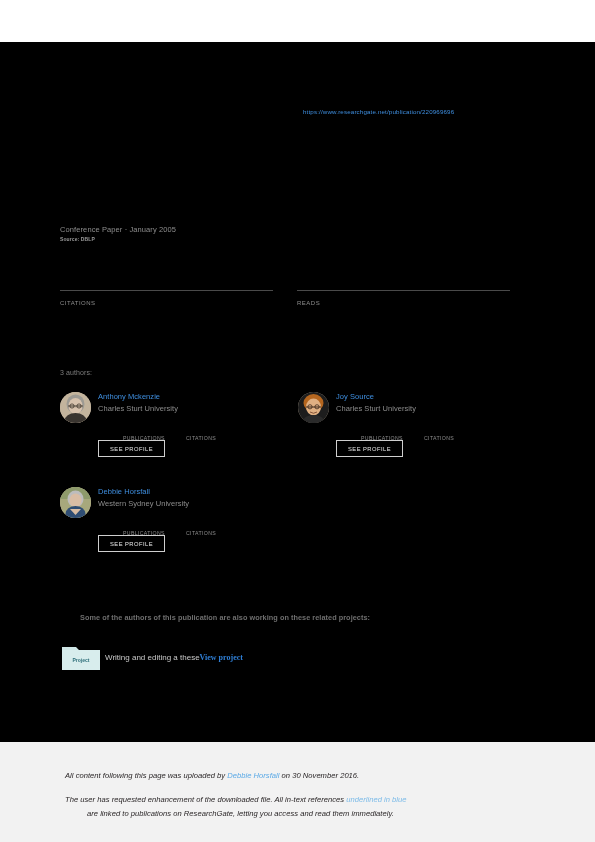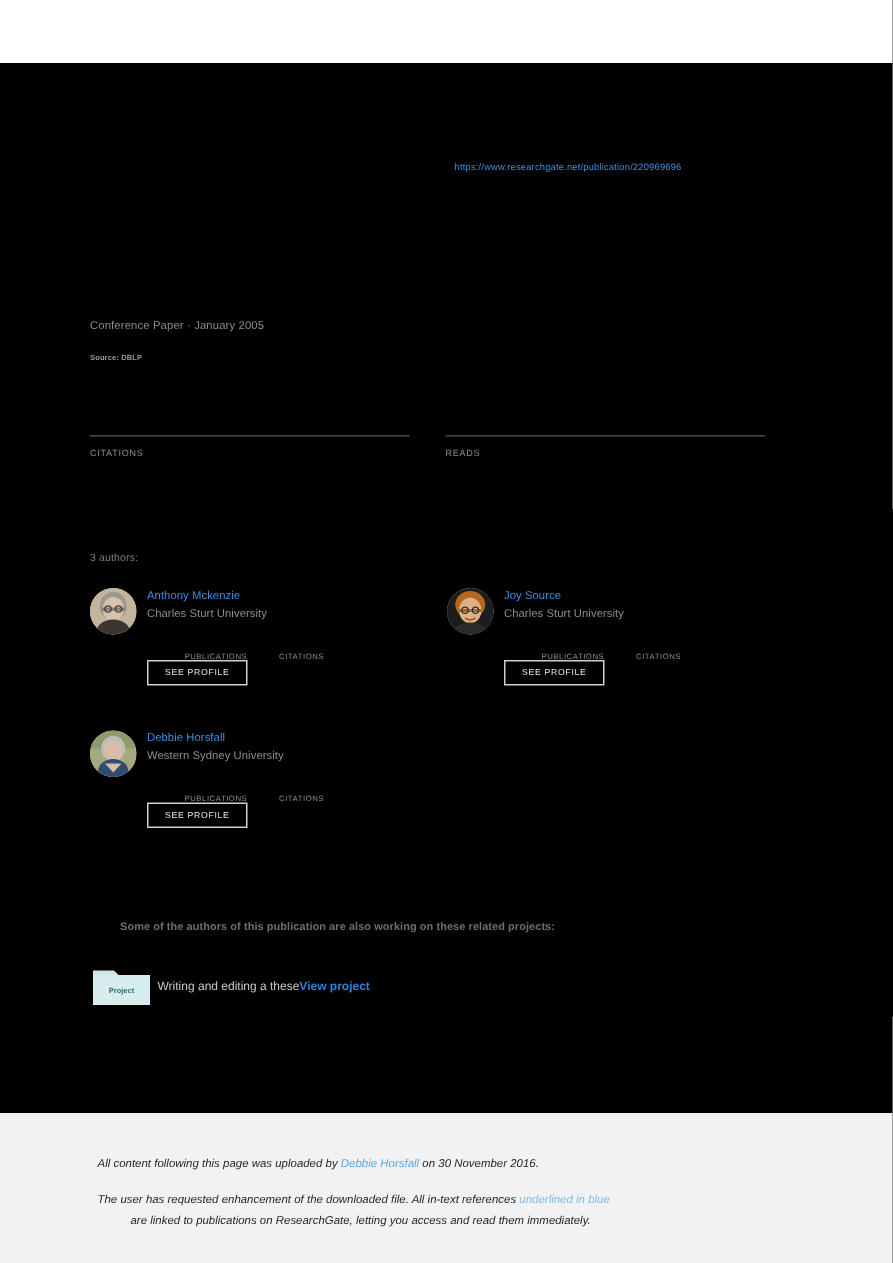--- a/index.html
+++ b/index.html
@@ -34,21 +34,21 @@
 
   
   .title-block{
     position:absolute;left:60px;top:140px;width:480px;
     color:#000000;font-size:13px;line-height:18px;
   }
   .title-block .tl{display:block;}
 
   
   .meta-type{
-    position:absolute;left:60px;top:212px;
+    position:absolute;left:60px;top:225px;
     font-size:7.5px;color:#8d8d8d;letter-spacing:0.1px;white-space:nowrap;
   }
   .meta-source{
     position:absolute;left:60px;top:236px;
     font-size:5px;color:#9a9a9a;font-weight:bold;letter-spacing:0.1px;white-space:nowrap;
   }
 
   
   .stat{position:absolute;top:290px;}
   .stat .rule{width:213px;height:1px;background:#4a4a4a;}
@@ -110,21 +110,21 @@
   .proj-row{position:absolute;left:62px;top:644px;width:400px;height:28px;}
   .folder{
     position:absolute;left:0;top:0;width:38px;height:26px;
   }
   .folder svg{display:block;}
   .proj-text{
     position:absolute;left:43px;top:9px;
     font-size:8px;color:#c9c9c9;white-space:nowrap;
   }
   .proj-link{
-    color:#2f7fd6;font-weight:bold;
+    color:#2f7fd6;font-weight:bold;font-family:Liberation Serif, serif;
   }
 
   
   .footer{
     position:absolute;left:0;top:742px;width:595px;height:100px;background:#f2f2f2;
   }
   .f-line{
     position:absolute;left:65px;
     font-size:7.6px;color:#231f20;letter-spacing:0.02px;white-space:nowrap;font-style:italic;
   }

